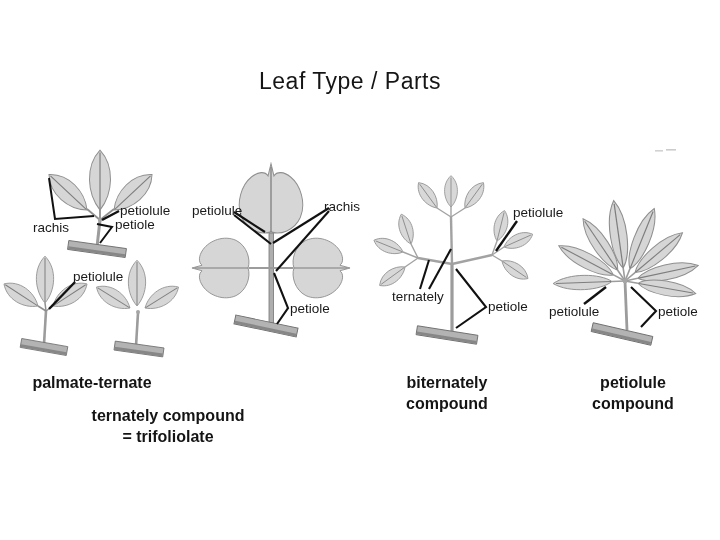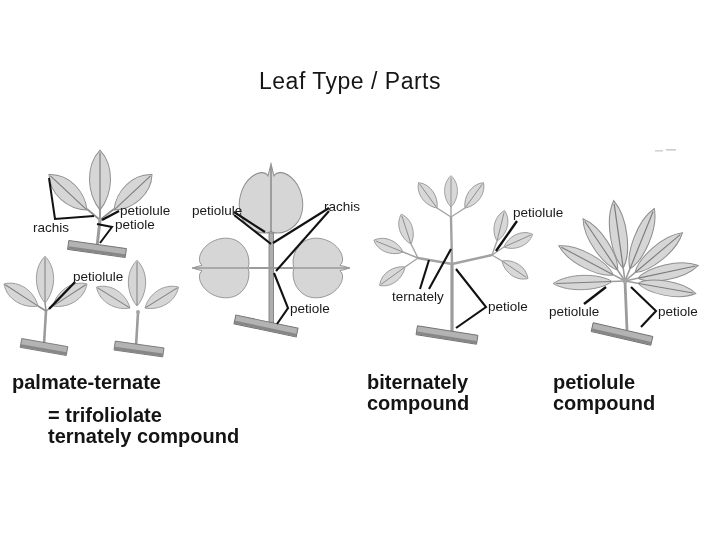--- a/index.html
+++ b/index.html
@@ -9,21 +9,21 @@
   }
   #title{
     position:absolute;left:0;top:68px;width:700px;text-align:center;
     font-size:23px;letter-spacing:0.5px;color:#151515;
   }
   svg.art{position:absolute;left:0;top:0;z-index:1;}
   .lbl{
     position:absolute;z-index:3;font-size:13.5px;color:#1a1a1a;white-space:nowrap;line-height:13px;
   }
   .caption{
-    position:absolute;z-index:3;font-weight:bold;font-size:20px;text-align:left;
+    position:absolute;z-index:3;font-weight:bold;font-size:16px;text-align:center;
     color:#141414;line-height:21px;white-space:nowrap;
   }
   .caption span{display:block;}
 </style>
 </head>
 <body>
 
 <div id="stage">
 
   <div id="title">Leaf Type / Parts</div>
@@ -191,17 +191,17 @@
   <div class="caption" style="left:367px;top:372px;width:160px">
     <span>biternately</span>
     <span>compound</span>
   </div>
   <div class="caption" style="left:553px;top:372px;width:160px">
     <span>petiolule</span>
     <span>compound</span>
   </div>
 
   <div class="caption" style="left:48px;top:405px;width:240px">
+    <span>ternately compound</span>
     <span>= trifoliolate</span>
-    <span>ternately compound</span>
   </div>
 
 </div>
 
 </body></html>

